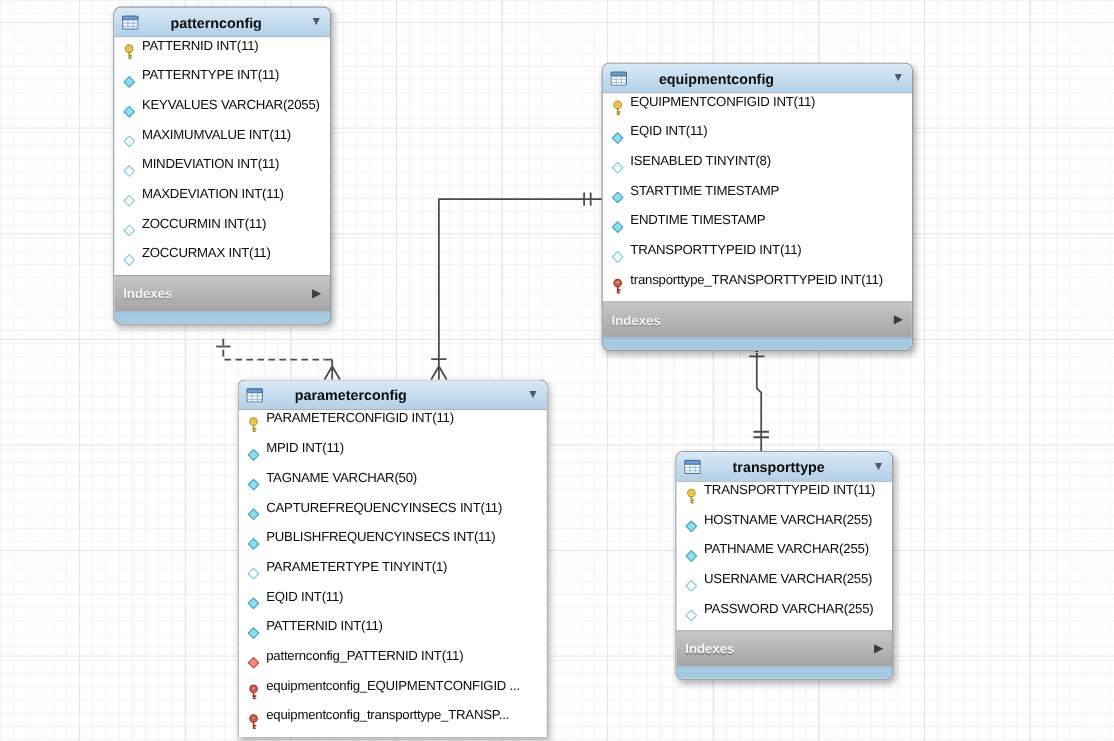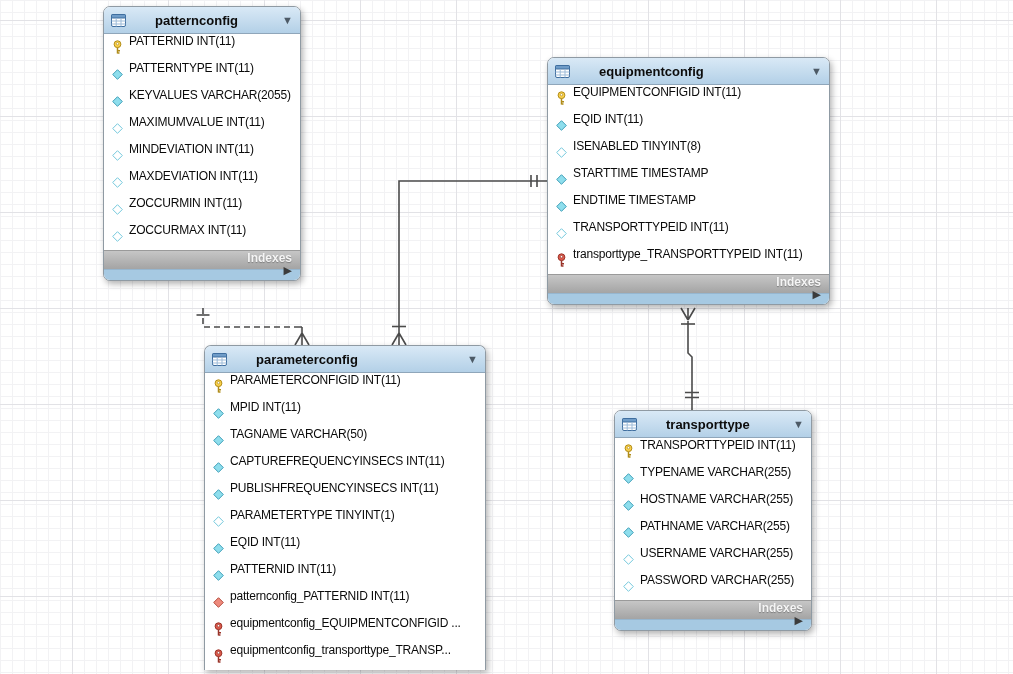--- a/index.html
+++ b/index.html
@@ -25,44 +25,43 @@
   .table-figure {
     position:absolute;
     border:1px solid #8f9aa3;
     border-radius:7px;
     background:#ffffff;
     box-shadow:2px 3px 6px rgba(0,0,0,0.30);
     overflow:hidden;
   }
   #tbl-patternconfig   { left:103px; top:6px;   width:198px; }
   #tbl-equipmentconfig { left:547px; top:57px;  width:283px; }
-  #tbl-parameterconfig { left:204px; top:345px; width:282px; border-bottom:none; border-radius:7px 7px 0 0; }
+  #tbl-parameterconfig { left:216px; top:345px; width:282px; border-bottom:none; border-radius:7px 7px 0 0; }
   #tbl-transporttype   { left:614px; top:410px; width:198px; }
 
   .tbl-header {
     height:27px; display:flex; align-items:center; gap:6px;
     padding:0 7px 0 7px;
     background:linear-gradient(#d9e9f6, #b3d0e7);
     border-bottom:1px solid #8fa6ba;
   }
   .tbl-icon { display:flex; align-items:center; flex:0 0 auto; }
   .tbl-title { flex:1 1 auto; font-size:13px; font-weight:bold; color:#0c0c0c; white-space:nowrap; overflow:hidden;margin-left:23px; }
   .collapse { flex:0 0 auto; font-size:11px; color:#4d5a66; line-height:1; }
 
   .tbl-cols { background:#ffffff; }
   .col-row { height:27px; display:flex; gap:5px; padding:0 4px 0 6px; white-space:nowrap; overflow:hidden; }
   .col-icon { display:flex; align-items:center; flex:0 0 14px; justify-content:center; }
   .col-text { font-size:12px; color:#0a0a0a; letter-spacing:-0.2px; }
 
   .tbl-footer {
-    height:19px; display:flex; align-items:flex-end; justify-content:space-between;
+    height:33px; display:flex; align-items:center; justify-content:space-between;
     padding:0 8px;
     background:linear-gradient(#c6c6c6, #a4a4a4);
     border-top:1px solid #9a9a9a;
-    flex-direction:column;
   }
   .footer-label { font-size:12px; font-weight:bold; color:#f5f5f5; text-shadow:0 1px 1px rgba(90,90,90,0.6); }
   .footer-arrow { font-size:11px; color:#3c3c3c; line-height:1; }
 
   .tbl-strip { height:11px; background:#a6c9e2; border-top:1px solid #96b6cf; }
 </style>
 </head>
 <body>
 
 <div class="canvas">
@@ -384,28 +383,20 @@
             </svg>
           </span>
           <span class="col-text">TRANSPORTTYPEID INT(11)</span>
         </div>
         <div class="col-row">
           <span class="col-icon">
             <svg width="11" height="11" viewBox="0 0 11 11">
               <path d="M5.5 0.7 L10.3 5.5 L5.5 10.3 L0.7 5.5 Z" fill="#8edeed" stroke="#3f9fb8" stroke-width="1"></path>
             </svg>
           </span>
-          <span class="col-text">TYPENAME VARCHAR(255)</span>
-        </div>
-        <div class="col-row">
-          <span class="col-icon">
-            <svg width="11" height="11" viewBox="0 0 11 11">
-              <path d="M5.5 0.7 L10.3 5.5 L5.5 10.3 L0.7 5.5 Z" fill="#8edeed" stroke="#3f9fb8" stroke-width="1"></path>
-            </svg>
-          </span>
           <span class="col-text">HOSTNAME VARCHAR(255)</span>
         </div>
         <div class="col-row">
           <span class="col-icon">
             <svg width="11" height="11" viewBox="0 0 11 11">
               <path d="M5.5 0.7 L10.3 5.5 L5.5 10.3 L0.7 5.5 Z" fill="#8edeed" stroke="#3f9fb8" stroke-width="1"></path>
             </svg>
           </span>
           <span class="col-text">PATHNAME VARCHAR(255)</span>
         </div>

